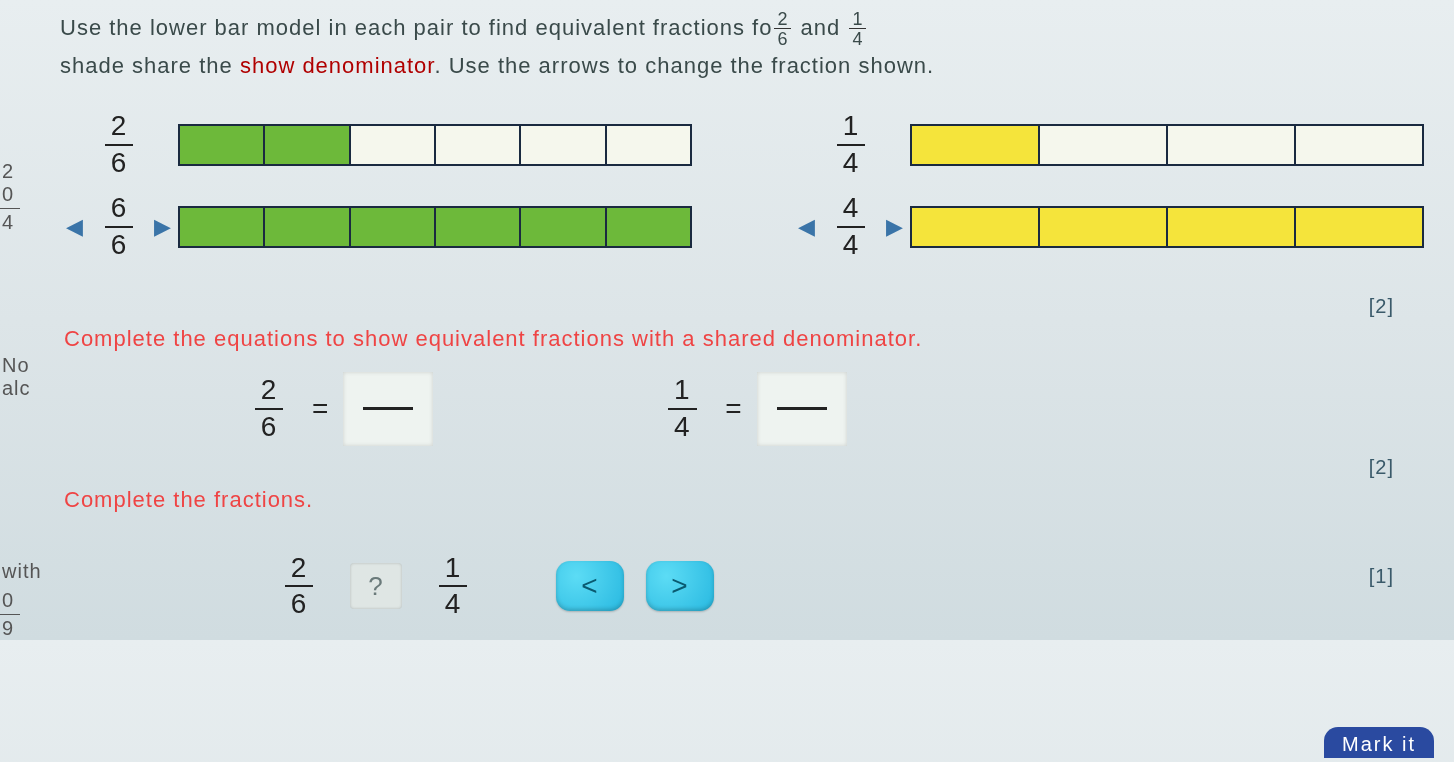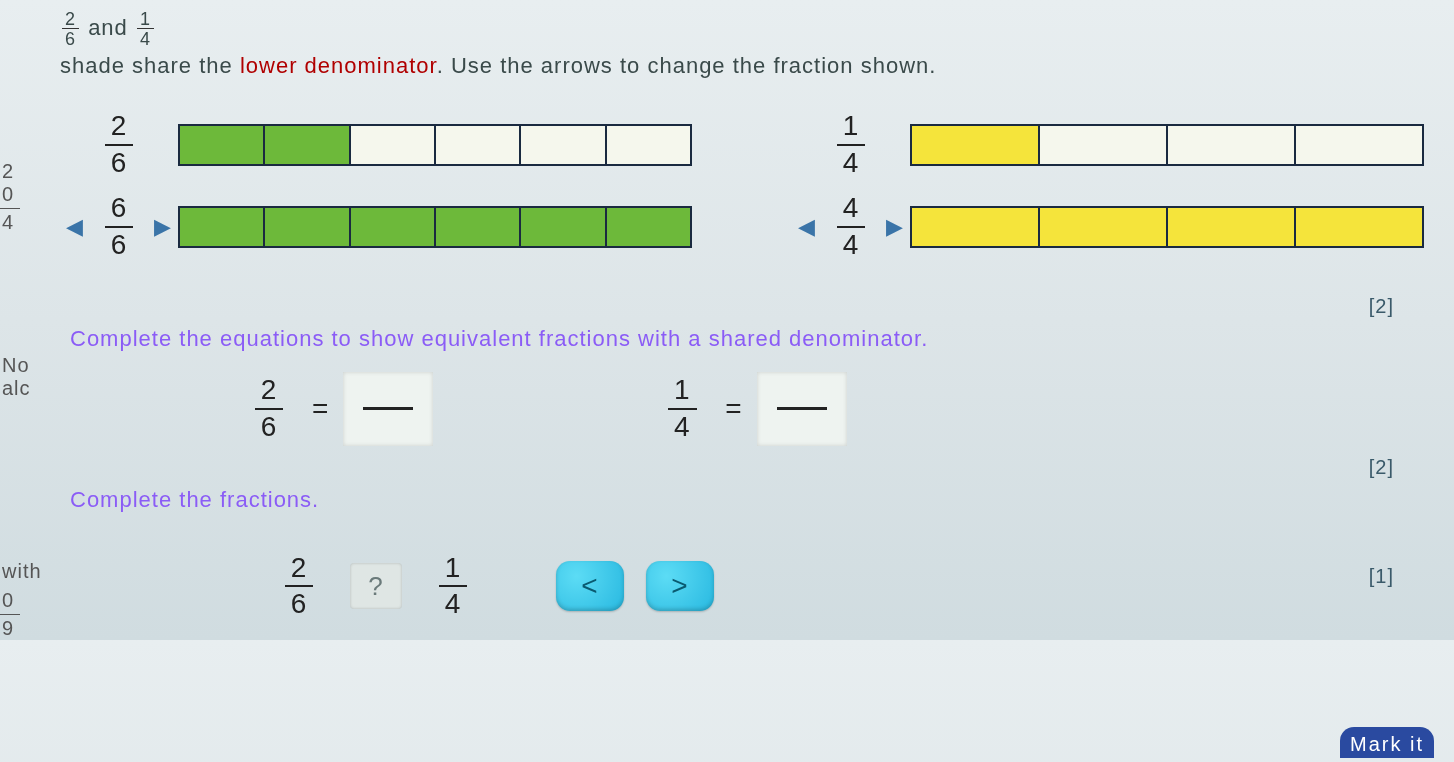--- a/index.html
+++ b/index.html
@@ -83,22 +83,22 @@
     flex: 1;
     border-right: 2px solid #1a2a40;
     background: #f5f7ed;
   }
   .cell:last-child { border-right: none; }
   .cell.green { background: #6db93a; }
   .cell.yellow { background: #f5e43b; }
 
   .sub-instruction {
     clear: both;
-    color: #8b5cf6;
-    margin: 8px 10px 20px;
+    color: #ef4444;
+    margin: 8px 4px 20px;
   }
 
   .eq-row {
     display: flex;
     gap: 220px;
     align-items: center;
     margin-bottom: 10px;
     padding-left: 180px;
   }
   .eq {
@@ -154,21 +154,21 @@
     font-size: 28px;
     cursor: pointer;
   }
   .marks-right { text-align: right; color: #3a5a6a; font-size: 20px; padding-right: 30px;}
   .markit {
     position: fixed;
     bottom: 4px;
     right: 20px;
     background: #2a4aa0;
     color: #fff;
-    padding: 6px 10px 2px;
+    padding: 6px 18px 2px;
     border-radius: 14px 14px 0 0;
     font-size: 20px;
     letter-spacing: 2px;
   }
   .section2 { margin-top: 8px; }
 </style>
 </head>
 <body>
 
 <div class="sidebar">
@@ -183,28 +183,28 @@
   <span class="val">with</span>
   <div style="height:6px"></div>
   <span class="val">0</span>
   <div class="bar"></div>
   <span class="val">9</span>
 </div>
 
 <div class="main">
 
   <div class="instructions">
-    <span class="frac-inline">
+    <span>Use the lower bar model in each pair to find equivalent fractions fo</span><span class="frac-inline">
         <span class="num">2</span>
         <span class="den">6</span>
       </span><span> and </span><span class="frac-inline">
         <span class="num">1</span>
         <span class="den">4</span>
       </span><br>
-    <span>shade share the </span><span class="red">lower denominator</span><span>. Use the arrows to change the fraction shown.</span><br>
+    <span>shade share the </span><span class="red">show denominator</span><span>. Use the arrows to change the fraction shown.</span><br>
   </div>
 
   <div class="models-row">
 
     <div class="model-col">
       <div class="model-line">
         <span class="arrow-slot"></span>
         <span class="big-frac">
           <span class="num">2</span>
           <span class="den">6</span>

